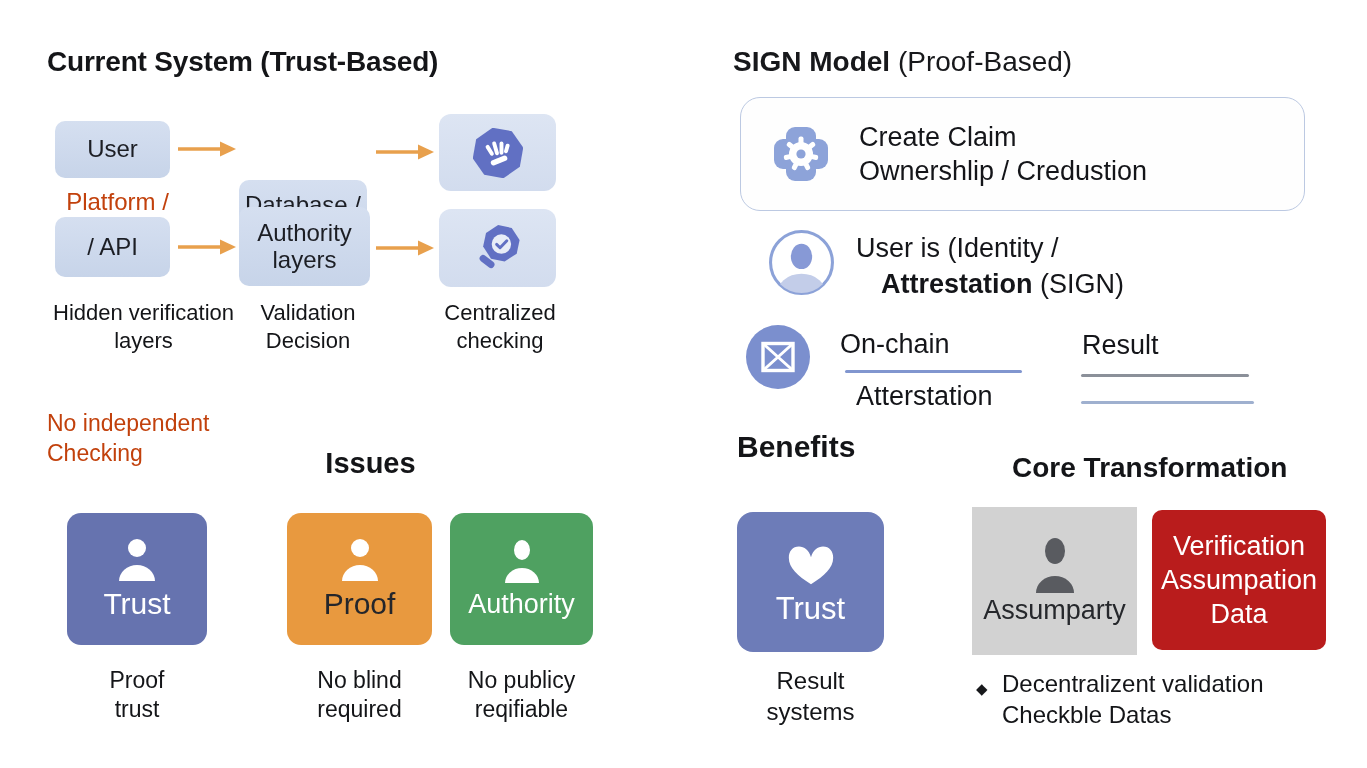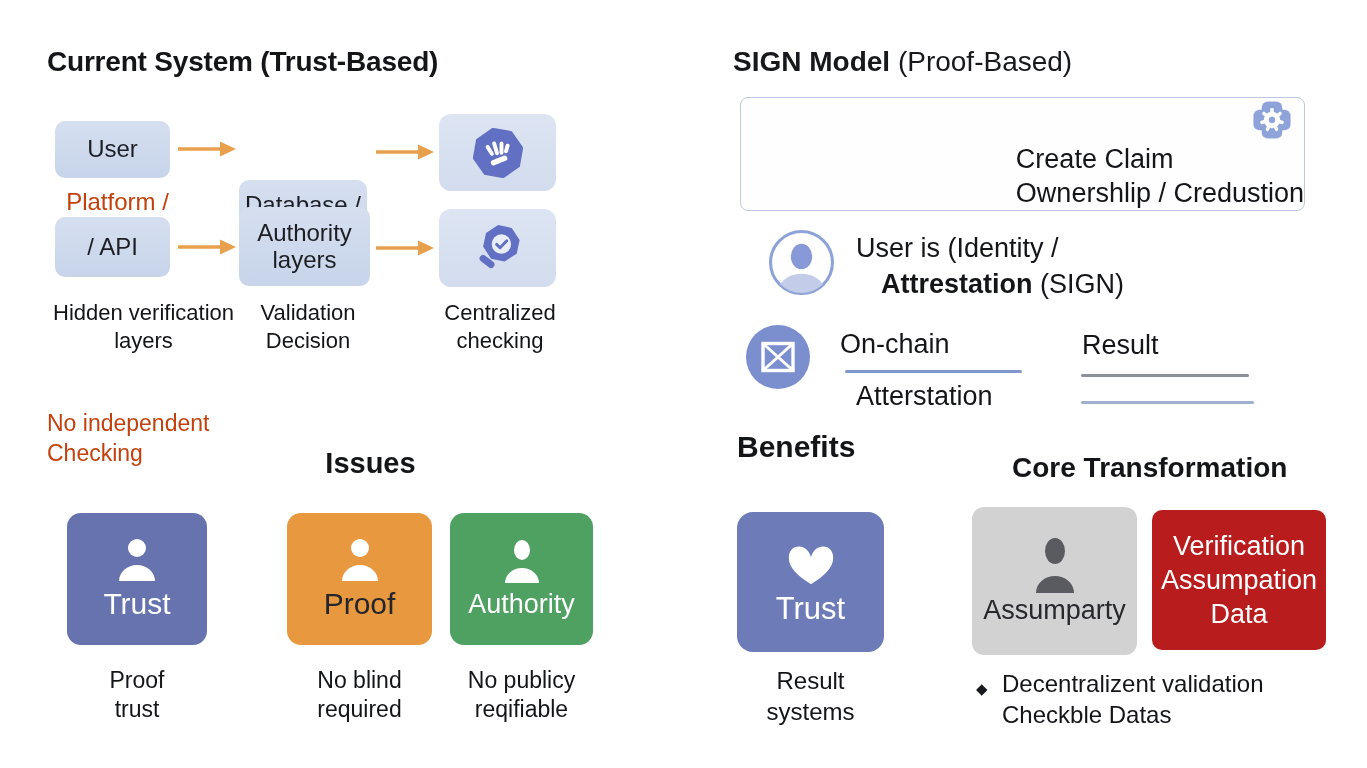--- a/index.html
+++ b/index.html
@@ -25,22 +25,22 @@
   
   .card{
     border-radius:14px;display:flex;flex-direction:column;align-items:center;
     justify-content:center;gap:6px;
   }
   .card-label{font-size:30px;font-weight:500;}
   .bighead{font-weight:700;font-size:28px;color:#141518;}
   .rtext{font-size:27px;line-height:34px;color:#141519;}
   .line{position:absolute;height:3px;border-radius:2px;}
   .claimbox{
-    border:1.5px solid #bcc9e2;border-radius:8px;background:#fefefe;
-    display:flex;align-items:flex-end;flex-direction:column;
+    border:1.5px solid #bcc9e2;border-radius:20px;background:#fefefe;
+    display:flex;align-items:center;
   }
 </style>
 </head>
 <body>
 
 <div id="stage">
 
   <div class="abs sec-title" style="left:47px;top:46px;">Current System (Trust-Based)</div>
 
   <div class="abs flowbox" style="left:55px;top:121px;width:115px;height:57px;">User</div>
@@ -202,21 +202,21 @@
 
   <div class="abs card" style="left:737px;top:512px;width:147px;height:140px;background:#6d7cb8;border-radius:16px;">
     <svg width="54" height="48" viewBox="0 0 56 48">
       <path d="M28 20 C26 13 21 9 15.5 9 C9 9 5 14 5 20.5 C5 31 14 39 28 48 C42 39 51 31 51 20.5 C51 14 47 9 40.5 9 C35 9 30 13 28 20 Z" fill="#ffffff"></path>
     </svg>
     <div class="card-label" style="color:#ffffff;font-size:31px;">Trust</div>
   </div>
   <div class="abs caption preline" style="left:737px;top:666px;width:147px;font-size:24px;">Result
 systems</div>
 
-  <div class="abs card" style="left:972px;top:507px;width:165px;height:148px;background:#d2d2d2;border-radius:12px;gap:2px;">
+  <div class="abs card" style="left:972px;top:507px;width:165px;height:148px;background:#d2d2d2;border-radius:0;gap:2px;">
     <svg width="60" height="56" viewBox="0 0 60 56">
       <ellipse cx="30" cy="14" rx="10" ry="13" fill="#595b60"></ellipse>
       <path d="M11 56 a19 17 0 0 1 38 0 z" fill="#595b60"></path>
     </svg>
     <div style="font-size:27px;color:#26282c;">Assumparty</div>
   </div>
 
   <div class="abs card" style="left:1152px;top:510px;width:174px;height:140px;background:#b91c1c;border-radius:10px;">
     <div class="preline" style="font-size:27px;line-height:34px;color:#ffffff;text-align:center;">Verification
 Assumpation

